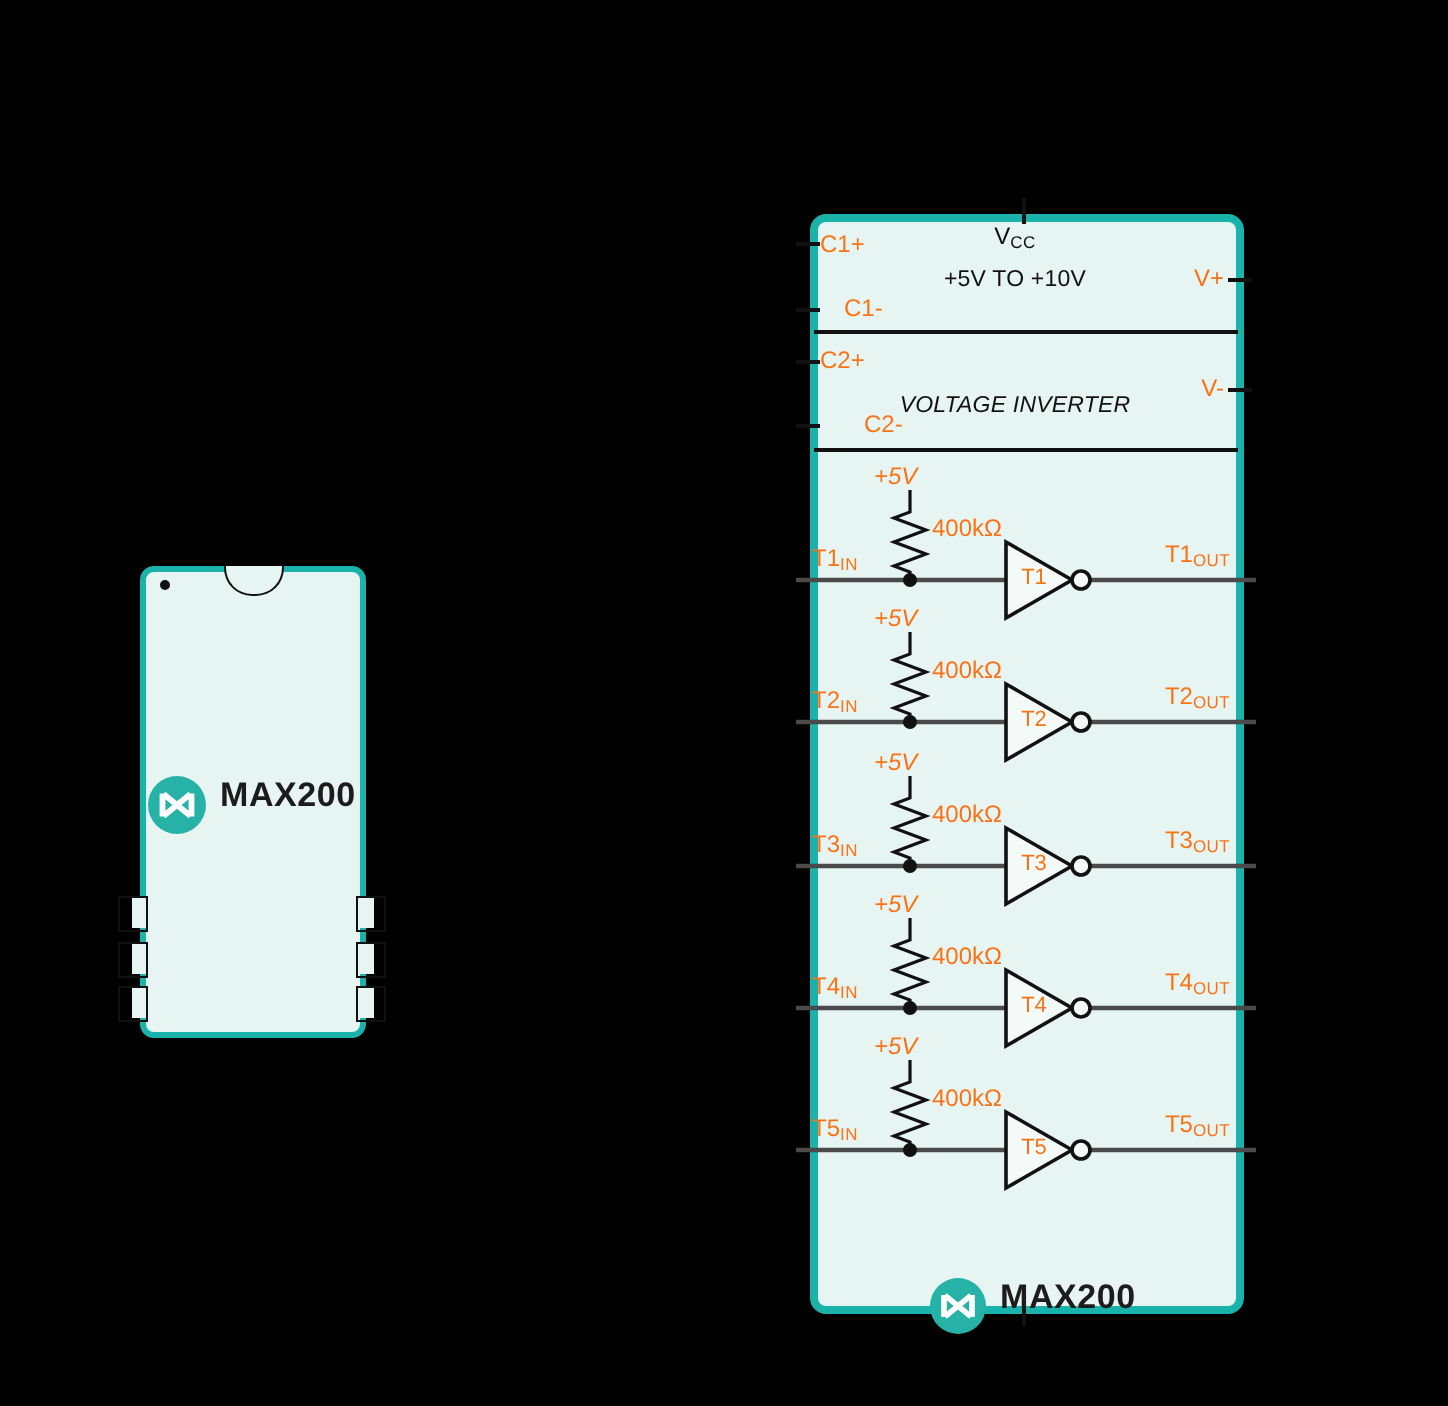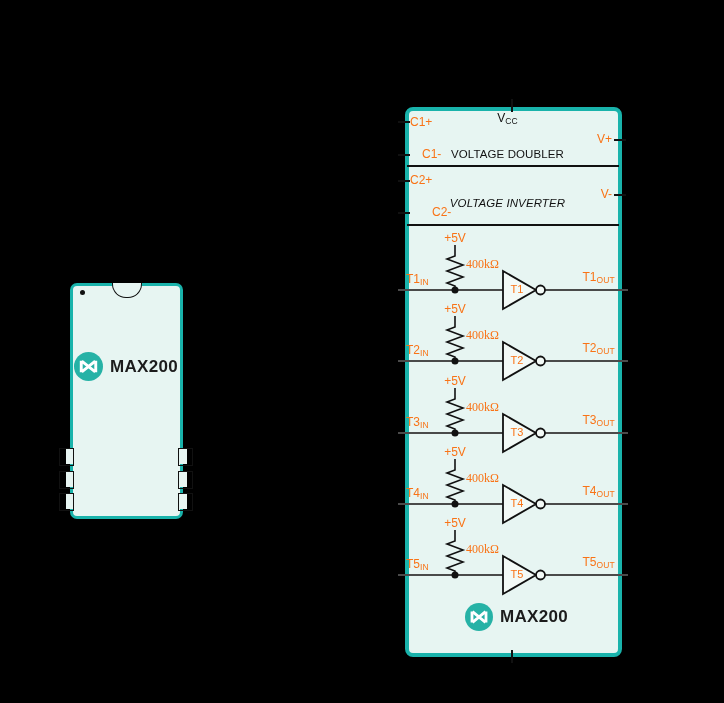--- a/index.html
+++ b/index.html
@@ -10,21 +10,21 @@
   .chip{position:absolute;left:70px;top:283px;width:107px;height:230px;
         background:#e7f5f2;border:3px solid #19b3ab;border-radius:7px;}
   .notch{position:absolute;left:112px;top:283px;width:28px;height:14px;
          background:#e7f5f2;border:1.5px solid #111;border-top:none;
          border-radius:0 0 14px 14px;}
   .pin1dot{position:absolute;left:80px;top:290px;width:5px;height:5px;border-radius:50%;background:#111;}
   .pin-patch{position:absolute;width:9px;height:16px;background:#e7f5f2;}
   .pin{position:absolute;width:13px;height:16px;border:1.5px solid #111;background:transparent;}
 
   
-  .brand{position:absolute;display:flex;align-items:center;gap:7px;}
+  .brand{position:absolute;display:flex;gap:7px;margin-top:36px;}
   .brand .name{font-weight:bold;font-size:17px;letter-spacing:.3px;color:#1c1c1c;}
 
   
   .fbox{position:absolute;left:405px;top:107px;width:209px;height:542px;
         background:#e7f5f2;border:4px solid #19b3ab;border-radius:8px;}
   .divider{position:absolute;left:407px;width:212px;height:1.5px;background:#111;}
   .tickv{position:absolute;width:2px;height:13px;background:#111;}
   .tickh{position:absolute;width:12px;height:2px;background:#111;}
 
   .lbl{position:absolute;font-size:12px;color:#f97316;white-space:nowrap;line-height:13px;}
@@ -32,22 +32,22 @@
   .center-row{position:absolute;left:403px;width:209px;text-align:center;font-size:12px;color:#111;white-space:nowrap;}
   .sect{font-size:11.5px;letter-spacing:.1px;}
 
   
   .tx{position:absolute;left:398px;width:230px;height:80px;}
   .tx svg{position:absolute;left:0;top:0;}
   .wire{stroke:#4a4a4a;stroke-width:2.2;}
   .blk{stroke:#111;stroke-width:1.6;fill:none;}
   .tri{fill:#f3faf7;stroke:#111;stroke-width:1.8;}
   .bub{fill:#f3faf7;stroke:#111;stroke-width:1.8;}
-  .supply{left:39px;top:0;width:36px;text-align:center;}
-  .res{left:68px;top:26px;font-family:Liberation Serif, serif;}
+  .supply{left:39px;top:0;width:36px;font-style:italic;}
+  .res{left:68px;top:26px;}
   .tin{left:8px;top:41px;}
   .gate{left:106px;top:51px;width:26px;text-align:center;font-size:11px;}
   .tout{right:13px;top:39px;}
 </style>
 </head>
 <body>
 
 <div id="stage">
 
   <div class="chip"></div>
@@ -95,21 +95,21 @@
   </div>
 
   <span class="lbl" style="left:410px;top:116px;">C1+</span>
   <span class="lbl" style="left:410px;top:148px;padding-left:12px;">C1-</span>
   <span class="lbl" style="left:410px;top:174px;">C2+</span>
   <span class="lbl" style="left:410px;top:206px;margin-left:22px;">C2-</span>
 
   <span class="lbl" style="left:580px;top:133px;width:32px;text-align:right;">V+</span>
   <span class="lbl" style="left:580px;top:188px;width:32px;text-align:right;">V-</span>
 
-  <div class="center-row sect" style="top:148px;">VOLTAGE DOUBLER</div>
+  <div class="center-row sect" style="top:134px;">+5V TO +10V</div>
   <div class="center-row sect" style="top:197px;font-style:italic;">VOLTAGE INVERTER</div>
 
   <div class="tx" style="top:232px;">
     <svg width="230" height="80" viewBox="0 0 230 80">
       <line class="wire" x1="0" y1="58" x2="230" y2="58"></line>
       <line class="blk" x1="57" y1="13" x2="57" y2="21"></line>
       <path class="blk" d="M57 21 L57 24 L49 27 L65 33 L49 39 L65 45 L49 51 L57 54 L57 58"></path>
       <circle cx="57" cy="58" r="3.5" fill="#111"></circle>
       <polygon class="tri" points="105,39 105,77 138,58"></polygon>
       <circle class="bub" cx="142.5" cy="58" r="4.5"></circle>

